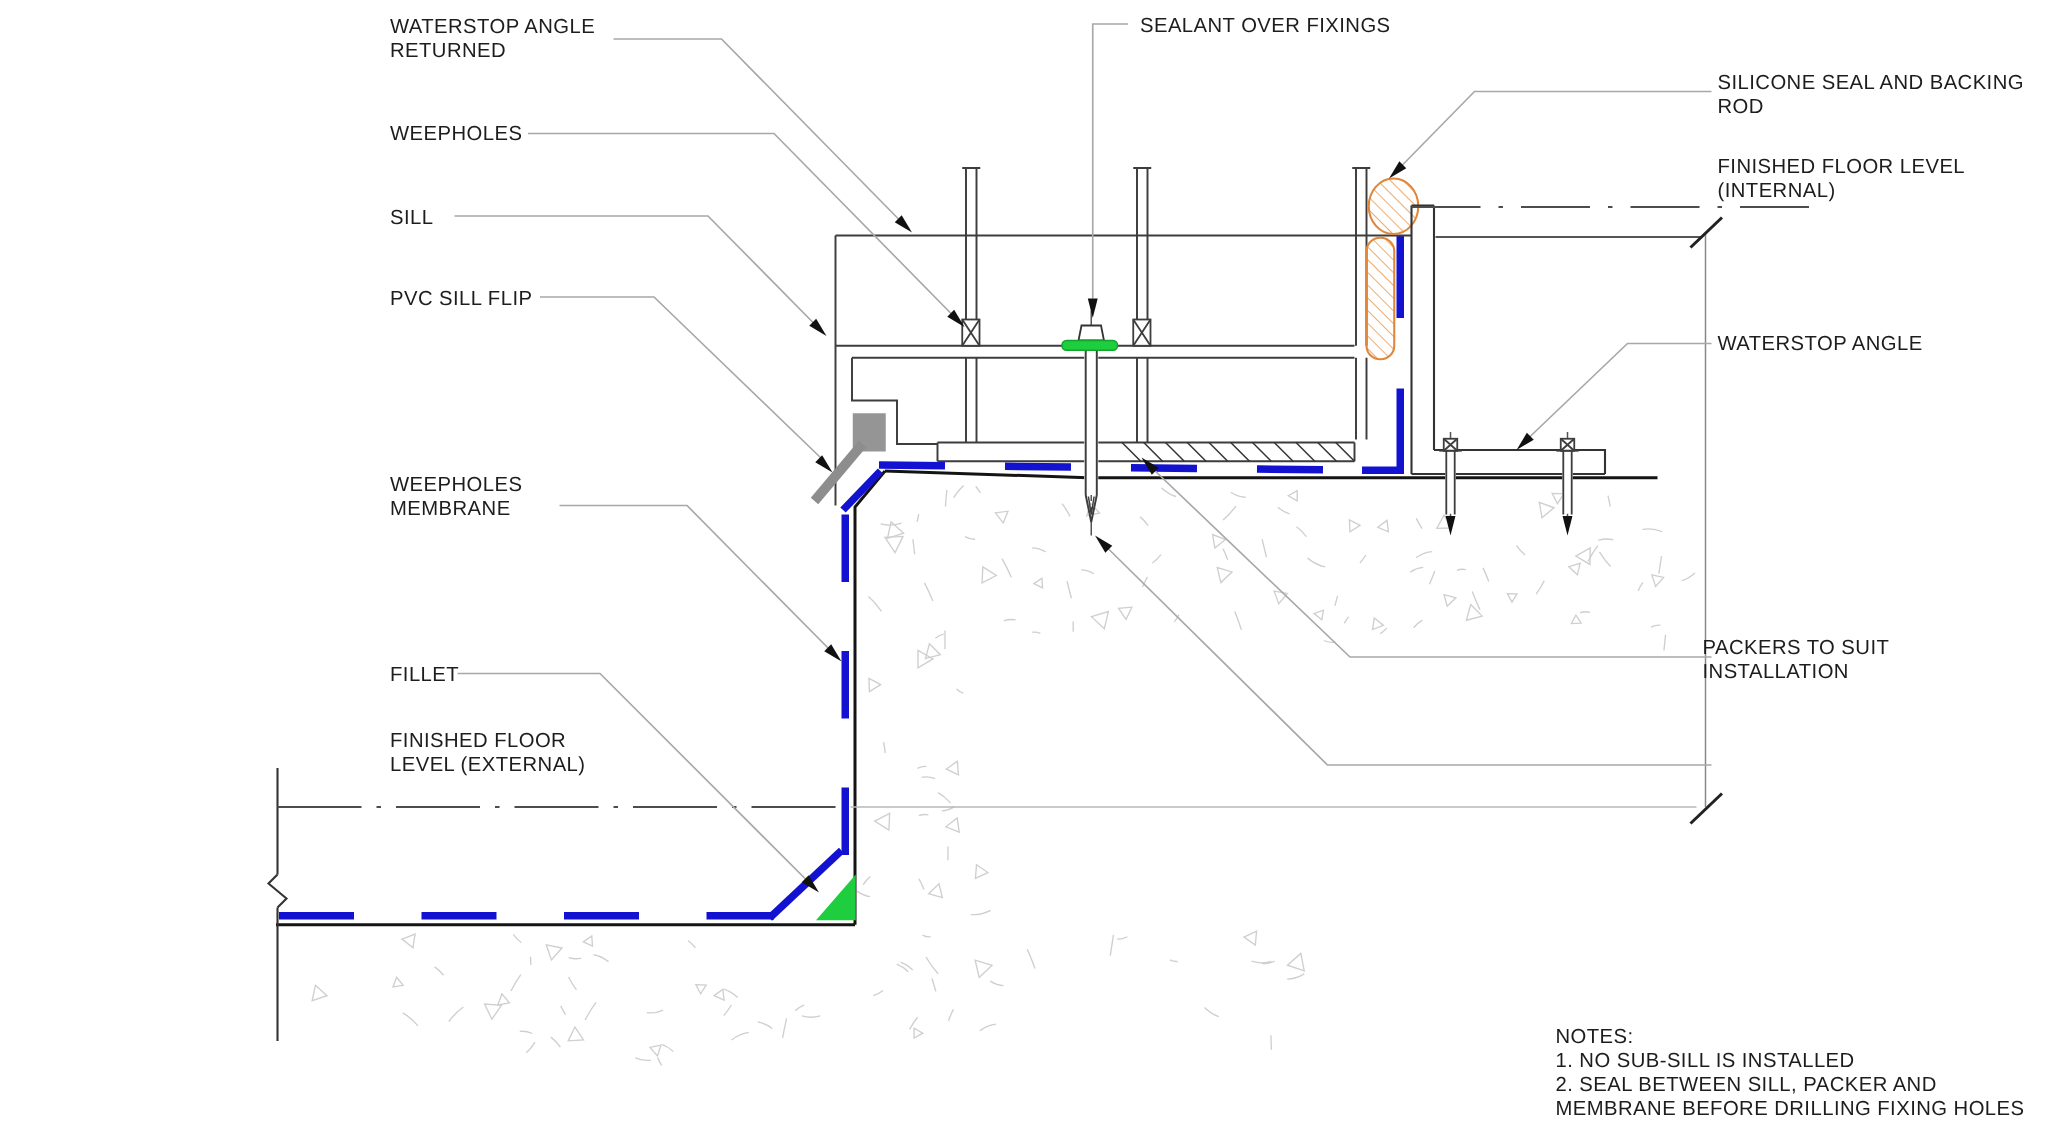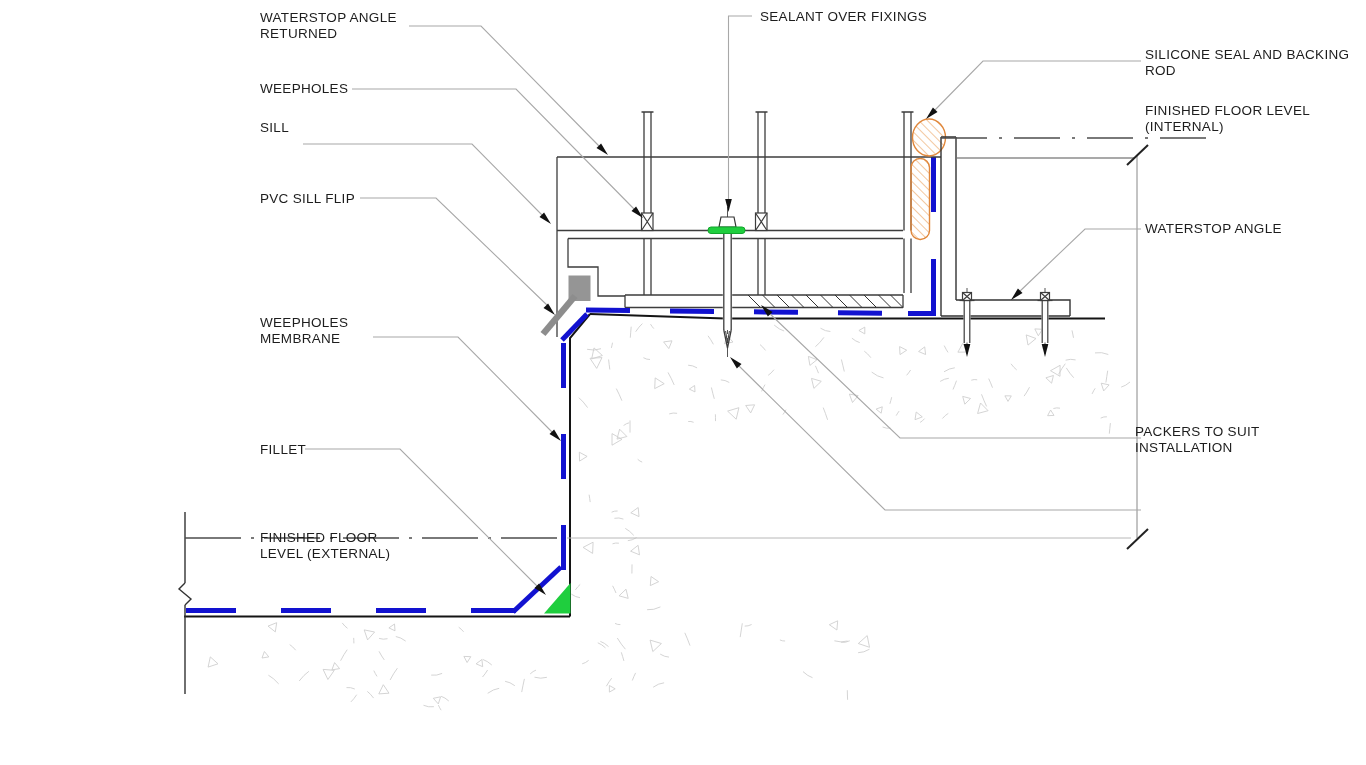--- a/index.html
+++ b/index.html
@@ -334,34 +334,34 @@
   </g>
 </svg>
 
 <div class="lbl" style="left:260px;top:10px">
   <span>WATERSTOP ANGLE</span>
   <span>RETURNED</span>
 </div>
 <div class="lbl" style="left:260px;top:81px">
   <span>WEEPHOLES</span>
 </div>
-<div class="lbl" style="left:260px;top:120px">
+<div class="lbl" style="left:260px;top:137px">
   <span>SILL</span>
 </div>
 <div class="lbl" style="left:260px;top:191px">
   <span>PVC SILL FLIP</span>
 </div>
 <div class="lbl" style="left:260px;top:315px">
   <span>WEEPHOLES</span>
   <span>MEMBRANE</span>
 </div>
 <div class="lbl" style="left:260px;top:442px">
   <span>FILLET</span>
 </div>
-<div class="lbl" style="left:260px;top:530px">
+<div class="lbl" style="left:260px;top:486px">
   <span>FINISHED FLOOR</span>
   <span>LEVEL (EXTERNAL)</span>
 </div>
 
 <div class="lbl" style="left:760px;top:9px">
   <span>SEALANT OVER FIXINGS</span>
 </div>
 
 <div class="lbl" style="left:1145px;top:103px">
   <span>FINISHED FLOOR LEVEL</span>
@@ -372,14 +372,20 @@
   <span>ROD</span>
 </div>
 <div class="lbl" style="left:1145px;top:221px">
   <span>WATERSTOP ANGLE</span>
 </div>
 <div class="lbl" style="left:1135px;top:424px">
   <span>PACKERS TO SUIT</span>
   <span>INSTALLATION</span>
 </div>
 
+<div class="note" style="left:1037px;top:683px">
+  <span>NOTES:</span>
+  <span>1. NO SUB-SILL IS INSTALLED</span>
+  <span>2. SEAL BETWEEN SILL, PACKER AND</span>
+  <span>MEMBRANE BEFORE DRILLING FIXING HOLES</span>
+</div>
 
 </div>
 
 </body></html>

